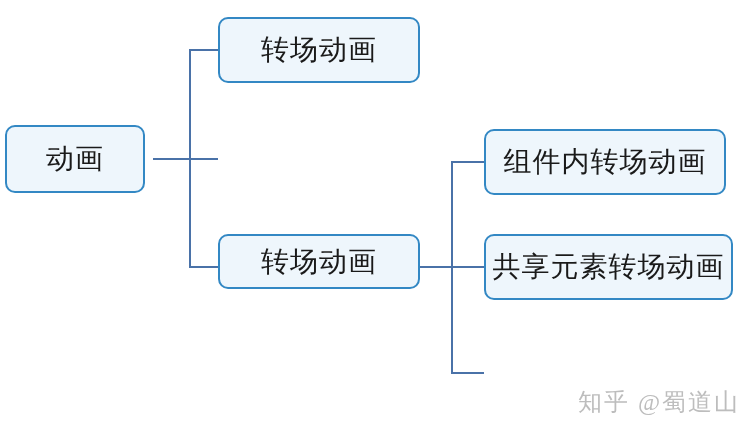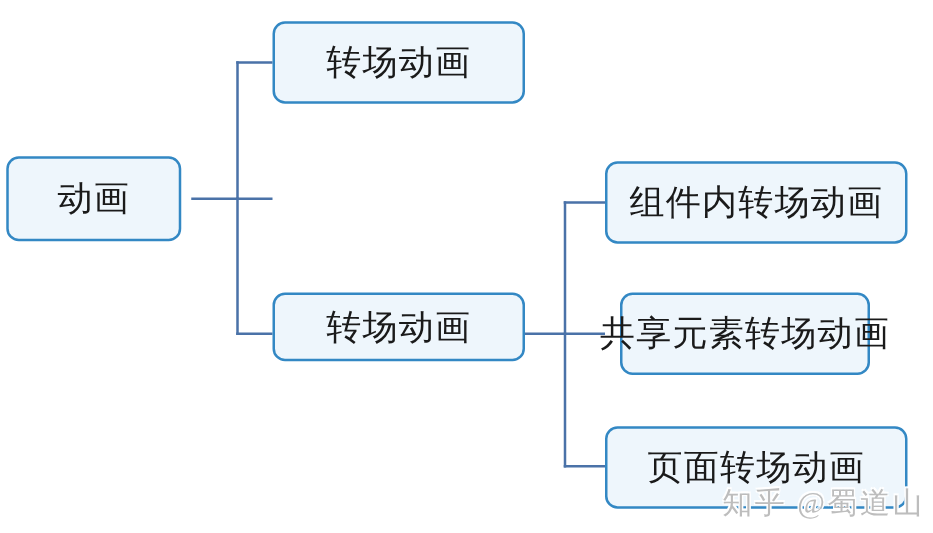--- a/index.html
+++ b/index.html
@@ -30,21 +30,21 @@
     white-space:nowrap;
   }
   
   .n-root{left:5px;top:125px;width:140px;height:68px;}
   
   .n-l1a{left:218px;top:17px;width:202px;height:66px;}
   .n-l1b{left:218px;top:126px;width:202px;height:66px;}
   .n-l1c{left:218px;top:234px;width:202px;height:55px;}
   
   .n-l2a{left:484px;top:129px;width:242px;height:66px;}
-  .n-l2b{left:496px;top:234px;width:200px;height:66px;}
+  .n-l2b{left:484px;top:234px;width:249px;height:66px;}
   .n-l2c{left:484px;top:341px;width:242px;height:66px;}
 
   .hline{position:absolute;height:2px;background:var(--line-color);}
   .vline{position:absolute;width:2px;background:var(--line-color);}
 
   
   .c-root-trunk{left:153px;top:158px;width:38px;}
   .trunk1{left:189px;top:49px;height:219px;}
   .c-t1-a{left:189px;top:49px;width:29px;}
   .c-t1-b{left:189px;top:158px;width:29px;}
@@ -89,17 +89,16 @@
   <div class="hline c-t2-b"></div>
   <div class="hline c-t2-c"></div>
 
   <div class="node n-root">动画</div>
 
   <div class="node n-l1a">转场动画</div>
   <div class="node n-l1c">转场动画</div>
 
   <div class="node n-l2a">组件内转场动画</div>
   <div class="node n-l2b">共享元素转场动画</div>
-  <div class="node n-l2c">页面转场动画</div>
 
   <div class="watermark">知乎 @蜀道山</div>
 
 </div>
 
 </body></html>

